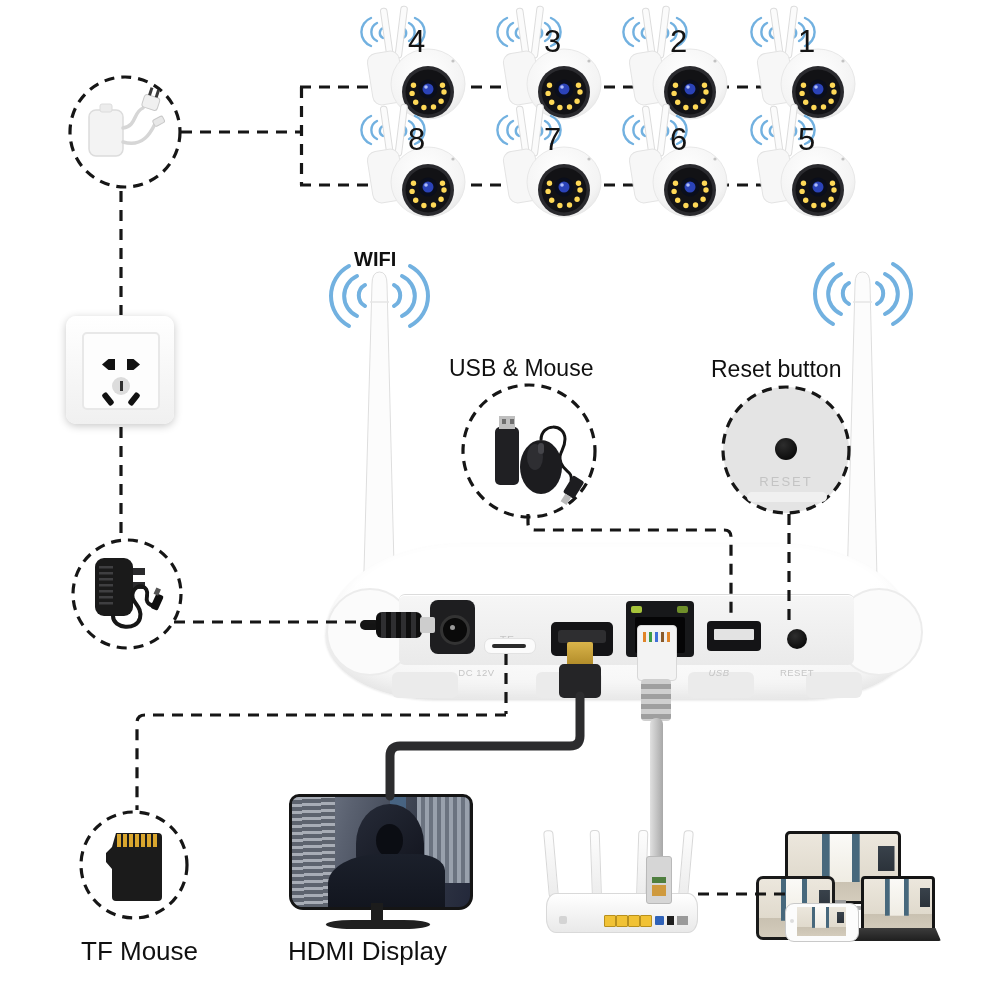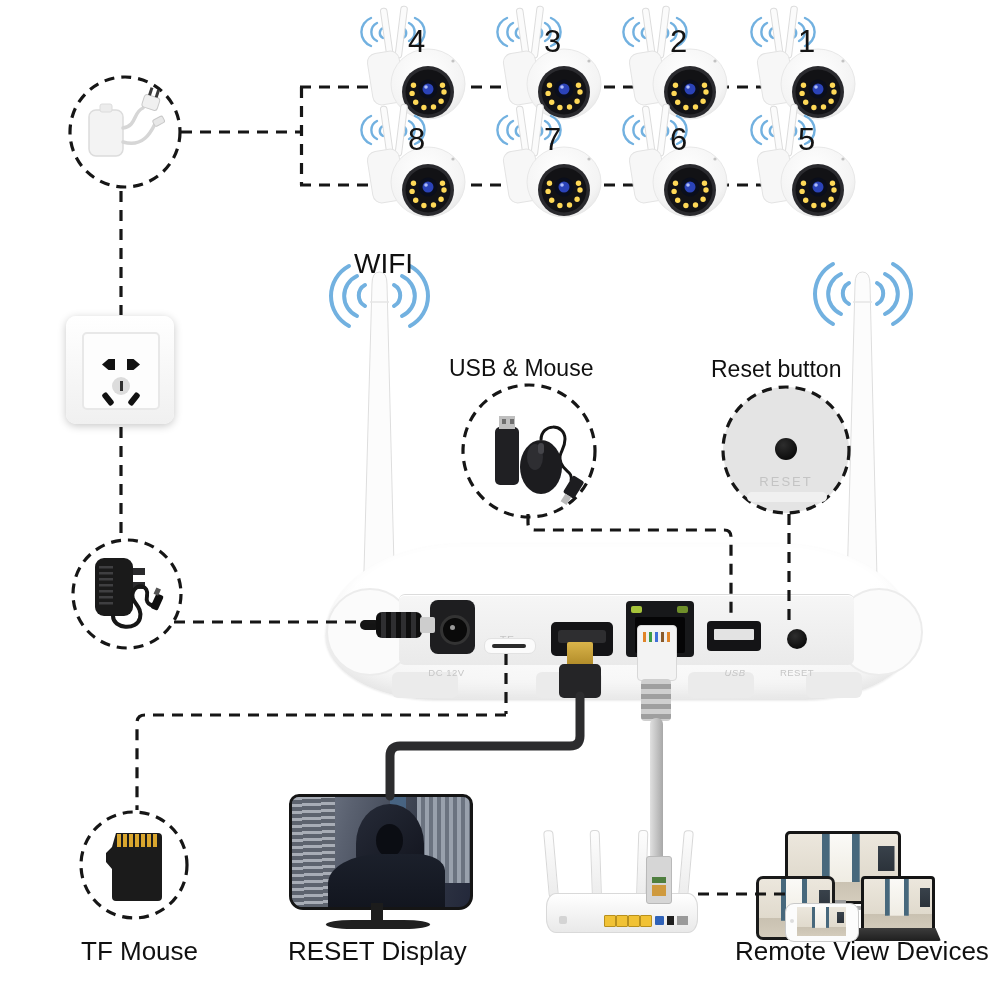--- a/index.html
+++ b/index.html
@@ -107,41 +107,41 @@
   <div class="abs z2" style="left:688px;top:672px;width:66px;height:26px;background:#ebebeb;border-radius:6px;"></div>
   <div class="abs z2" style="left:806px;top:672px;width:56px;height:26px;background:#ebebeb;border-radius:6px;"></div>
 
   <div class="abs z3" style="left:399px;top:594px;width:455px;height:70px;border-radius:6px;
        background:linear-gradient(180deg,#f6f6f6,#eaeaea);border-top:1px solid #dcdcdc;box-shadow:inset 0 1px 0 #fff;"></div>
 
   <div class="abs z4" style="left:430px;top:600px;width:45px;height:54px;background:#1e1e20;border-radius:8px;">
     <div class="abs" style="left:10px;top:15px;width:24px;height:24px;border-radius:50%;background:#0a0a0a;border:3px solid #333;"></div>
     <div class="abs" style="left:20px;top:25px;width:5px;height:5px;border-radius:50%;background:#999;"></div>
   </div>
-  <div class="port-lbl" style="left:424px;top:652px;width:45px;">DC 12V</div>
+  <div class="port-lbl" style="left:454px;top:652px;width:45px;">DC 12V</div>
 
   <div class="port-lbl" style="left:494px;top:619px;width:26px;font-size:11px;">TF</div>
   <div class="abs z4" style="left:484px;top:638px;width:50px;height:14px;background:#fbfbfb;border:1px solid #e2e2e2;border-radius:7px;">
     <div class="abs" style="left:7px;top:5px;width:34px;height:4px;background:#2a2a2a;border-radius:2px;"></div>
   </div>
 
   <div class="abs z4" style="left:551px;top:622px;width:62px;height:34px;background:#141416;border-radius:5px;">
     <div class="abs" style="left:7px;top:8px;width:48px;height:13px;background:#2e2e30;border-radius:3px;"></div>
   </div>
 
   <div class="abs z4" style="left:626px;top:601px;width:68px;height:56px;background:#17181a;border-radius:4px;">
     <div class="abs" style="left:5px;top:5px;width:11px;height:7px;background:#a6c33a;border-radius:2px;"></div>
     <div class="abs" style="left:51px;top:5px;width:11px;height:7px;background:#6f8f2a;border-radius:2px;"></div>
     <div class="abs" style="left:9px;top:16px;width:50px;height:36px;background:#050506;border-radius:2px;"></div>
   </div>
 
   <div class="abs z4" style="left:707px;top:621px;width:54px;height:30px;background:#141416;border-radius:4px;">
     <div class="abs" style="left:7px;top:8px;width:40px;height:11px;background:#e3e3e3;border-radius:1px;"></div>
   </div>
-  <div class="port-lbl" style="left:708px;top:652px;width:54px;font-style:italic;">USB</div>
+  <div class="port-lbl" style="left:692px;top:652px;width:54px;font-style:italic;">USB</div>
 
   <div class="abs z4" style="left:787px;top:629px;width:20px;height:20px;border-radius:50%;background:radial-gradient(circle at 40% 35%,#2e2e2e,#000);"></div>
   <div class="port-lbl" style="left:771px;top:652px;width:52px;">RESET</div>
 
   <div class="abs z4" style="left:360px;top:620px;width:20px;height:10px;background:#141414;border-radius:5px;"></div>
   <div class="abs z4" style="left:376px;top:612px;width:46px;height:26px;border-radius:6px;background:repeating-linear-gradient(90deg,#0f0f0f 0 5px,#2f2f31 5px 10px);"></div>
   <div class="abs z4" style="left:420px;top:617px;width:15px;height:16px;background:#cdcdcd;border-radius:2px;"></div>
 
   <div class="abs z4" style="left:567px;top:642px;width:26px;height:24px;background:linear-gradient(#d9b44a,#b08a28);border-radius:2px;"></div>
   <div class="abs z4" style="left:559px;top:664px;width:42px;height:34px;background:#252527;border-radius:5px;"></div>
@@ -341,20 +341,19 @@
     </div>
   <div class="cam" style="left:748px;top:102px">
       <svg width="120" height="130">
         <use href="#cam-sym"></use>
       </svg>
       <div class="cam-num">5</div>
     </div>
 
   <div class="lbl" style="left:8px;top:24px;width:242px;text-align:center;line-height:31px;">
   </div>
-  <div class="lbl" style="left:354px;top:248px;font-size:28px;font-weight:400;">WIFI</div>
+  <div class="lbl" style="left:354px;top:248px;font-size:20px;font-weight:700;">WIFI</div>
   <div class="lbl" style="left:449px;top:355px;">USB &amp; Mouse</div>
   <div class="lbl" style="left:711px;top:356px;">Reset button</div>
   <div class="lbl-lg" style="left:81px;top:936px;">TF Mouse</div>
-  <div class="lbl-lg" style="left:288px;top:936px;">RESET Display</div>
-  <div class="lbl-lg" style="left:735px;top:936px;">Remote View Devices</div>
+  <div class="lbl-lg" style="left:288px;top:936px;">HDMI Display</div>
 
 </div>
 
 </body></html>

